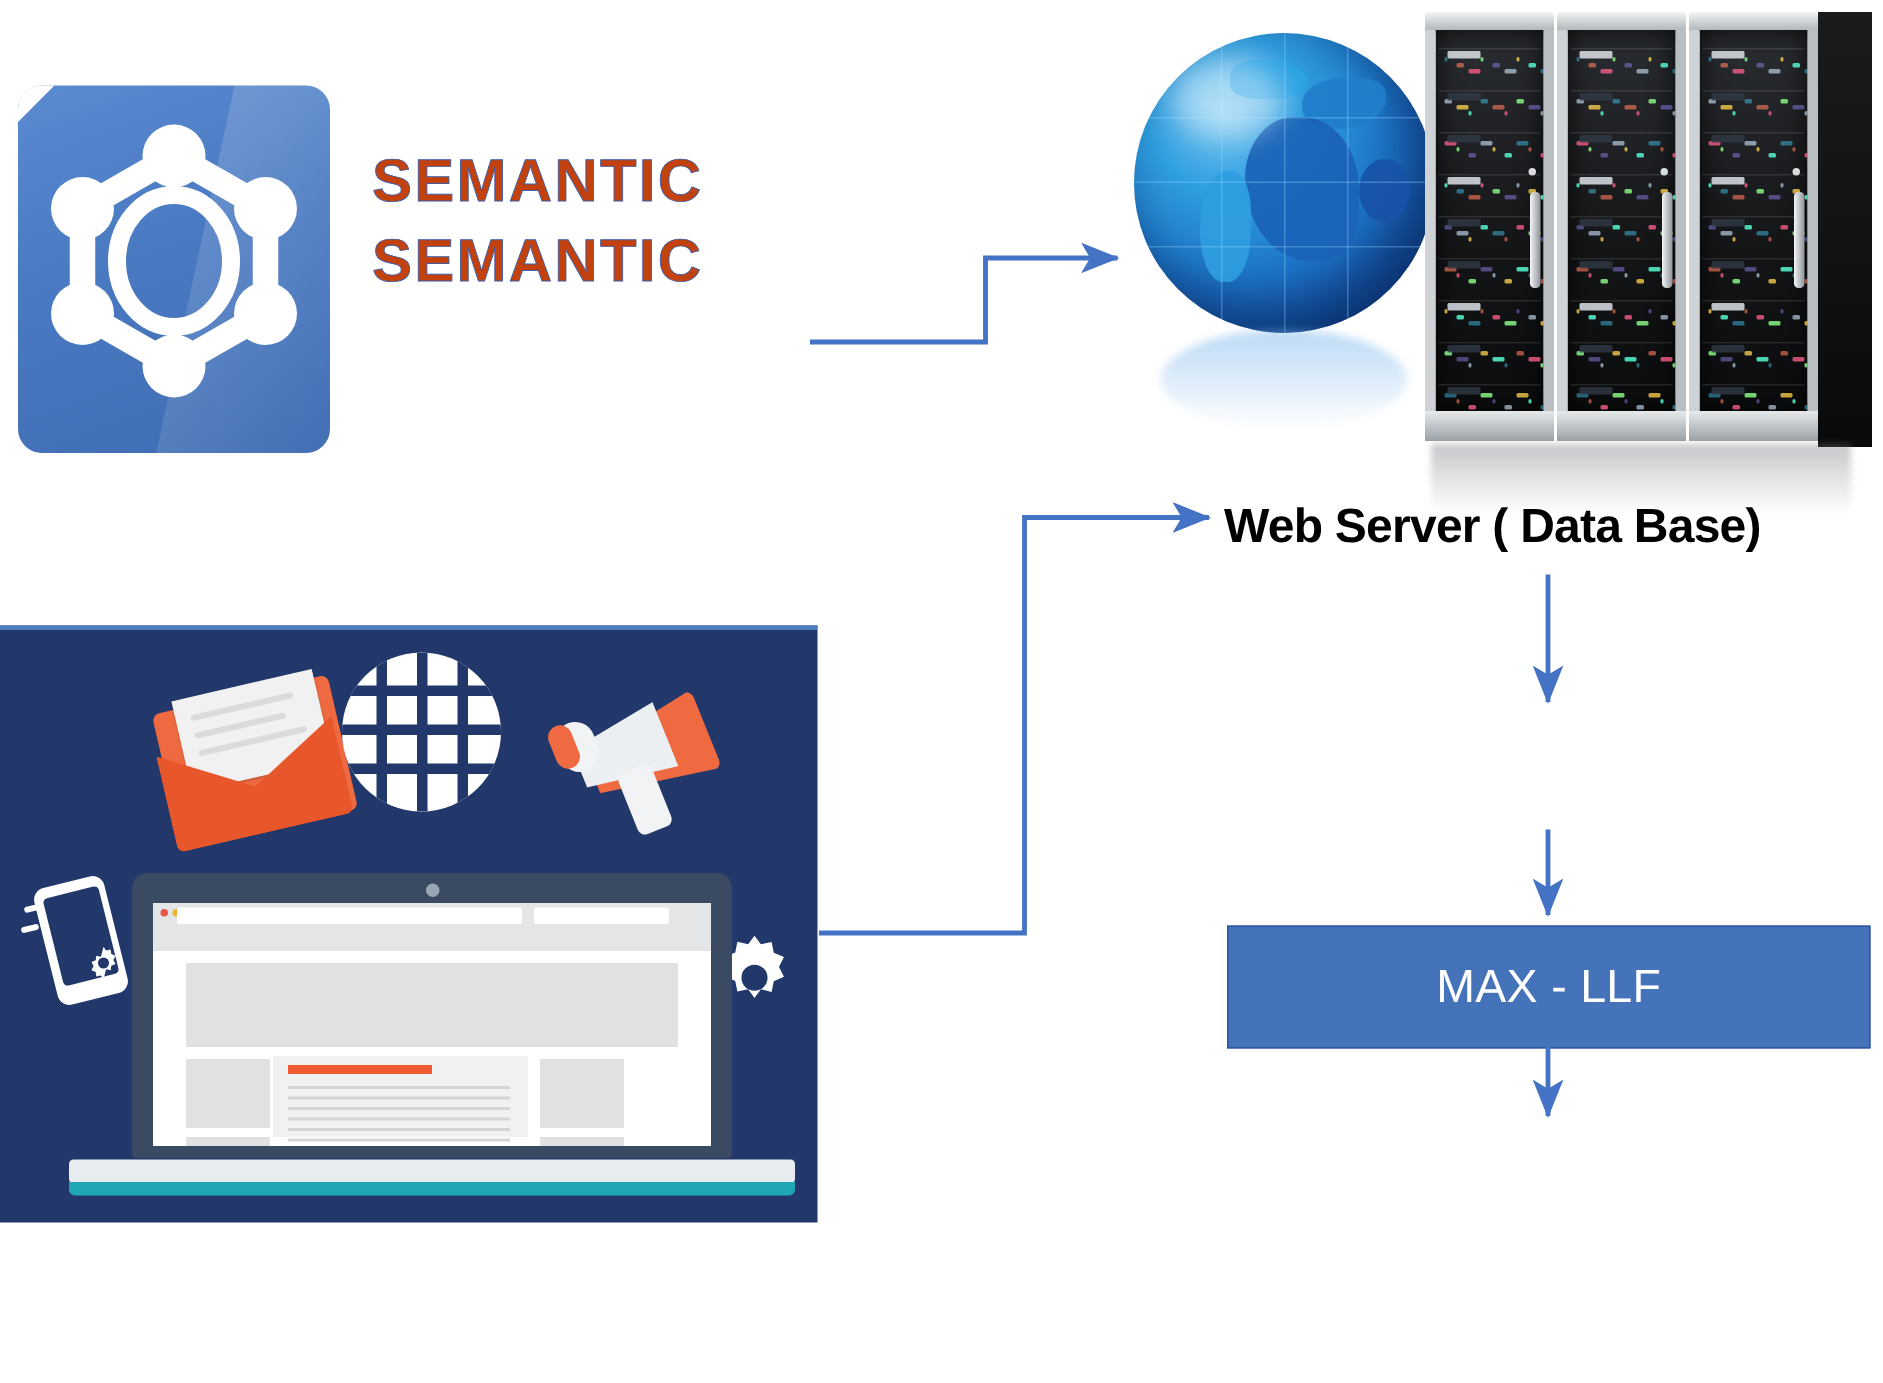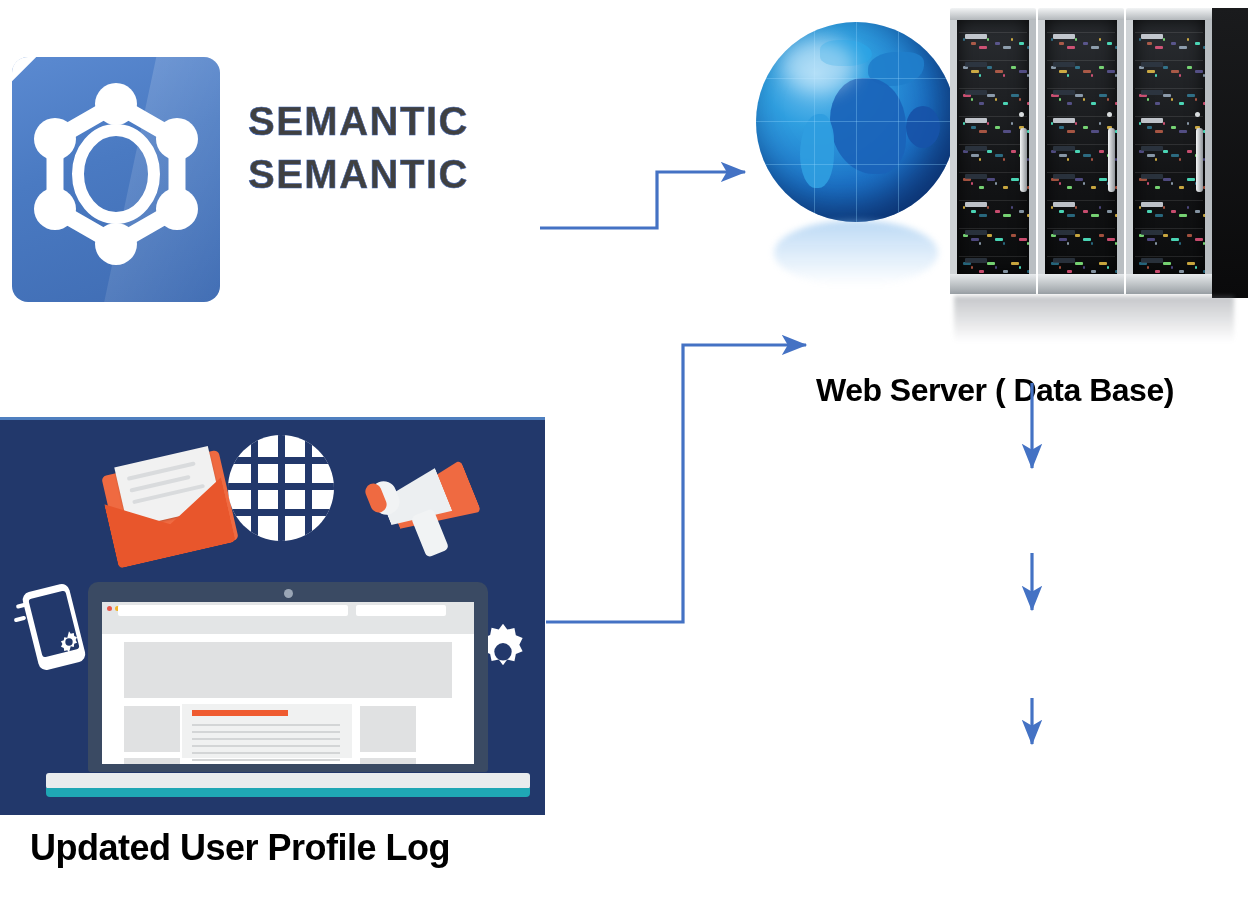--- a/index.html
+++ b/index.html
@@ -24,26 +24,26 @@
   .logo-slash.s1{width:11px;height:150px;left:-4px;top:-73px;}
   .logo-slash.s2{width:11px;height:150px;left:22px;top:-86px;}
   .logo-sheen{position:absolute;right:-30px;top:-20px;width:120px;height:300px;
     background:linear-gradient(105deg,rgba(255,255,255,.16),rgba(255,255,255,0));
     transform:rotate(12deg);}
   .logo-graph{position:absolute;left:50%;top:50%;transform:translate(-50%,-50%);}
 
   
   #wordmark{left:248px;top:95px;width:300px;}
   .wm-line{font-family:"Liberation Sans",sans-serif;font-weight:bold;
-    font-size:40px;line-height:53px;letter-spacing:1.5px;color:#404040;
+    font-size:40px;line-height:53px;letter-spacing:1.5px;color:#c2410c;
     -webkit-text-stroke:0.6px #3c5fab;}
 
   
   #user-query-caption{left:240px;top:316px;font-size:40px;line-height:46px;}
-  #web-server-caption{left:816px;top:330px;font-size:32px;line-height:40px;margin-top:40px;}
+  #web-server-caption{left:816px;top:330px;font-size:32px;line-height:40px;}
   #profile-log-caption{left:30px;top:826px;font-size:36px;line-height:44px;}
 
   
   #globe-wrap{left:748px;top:14px;width:218px;height:300px;}
   .globe-ball{position:absolute;left:8px;top:8px;width:200px;height:200px;
     border-radius:50%;overflow:hidden;
     background:radial-gradient(circle at 30% 26%,#7dc8f2 0%,#2f9fe0 26%,#1d74c9 56%,#14479c 88%,#0d3174 100%);
     box-shadow:inset -14px -16px 34px rgba(3,25,70,.55);}
   .globe-land{position:absolute;background:#1b4fa6;opacity:.92;}
   .globe-grid{position:absolute;inset:0;}
@@ -620,22 +620,22 @@
             <div class="lt-rule" style="left:10px;top:55px;width:148px;"></div>
 
           </div>
         </div>
       </div>
       <div class="lt-base"></div>
       <div class="lt-foot"></div>
     </div>
   </div>
 
-  <div class="abs caption" id="profile-log-caption">Updated User Profile Log</div>
-
+
+  <div class="flowbox" id="box-max-llf">MAX - LLF</div>
 
   <svg class="conn">
     <defs>
       <marker id="ah" markerWidth="9" markerHeight="9" refX="7.6" refY="3.2" orient="auto" markerUnits="strokeWidth">
         <path d="M0,0 L8,3.2 L0,6.4 L1.9,3.2 Z" fill="#4472c4"></path>
       </marker>
     </defs>
     <g fill="none" stroke="#4472c4" stroke-width="3.2">
       <path d="M540,228 L657,228 L657,172 L745,172" marker-end="url(#ah)"></path>
       <path d="M546,622 L683,622 L683,345 L806,345" marker-end="url(#ah)"></path>

